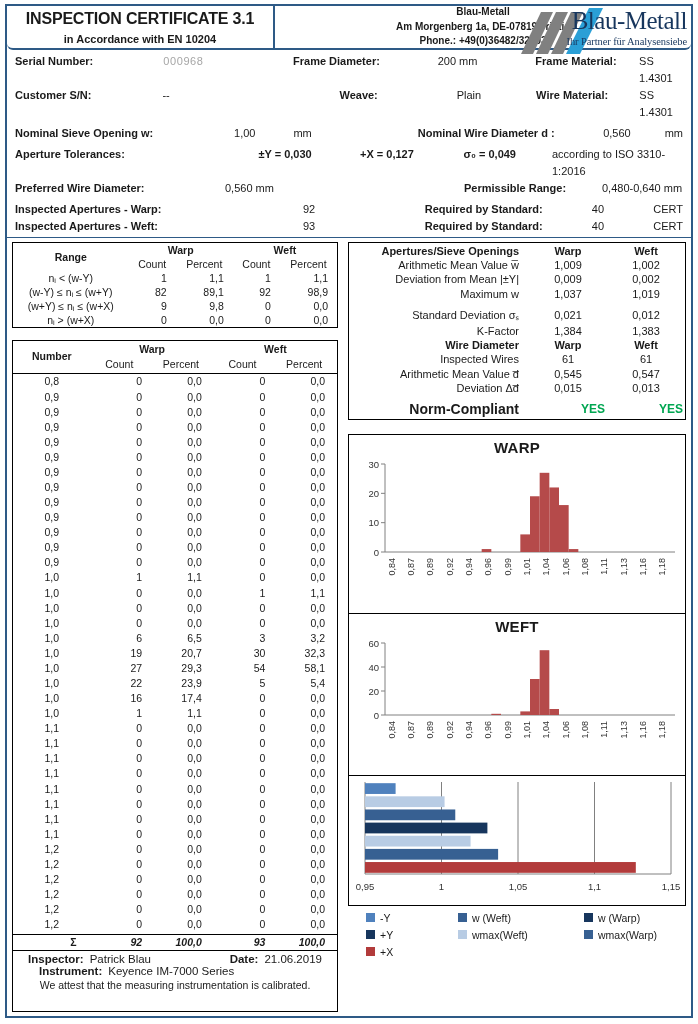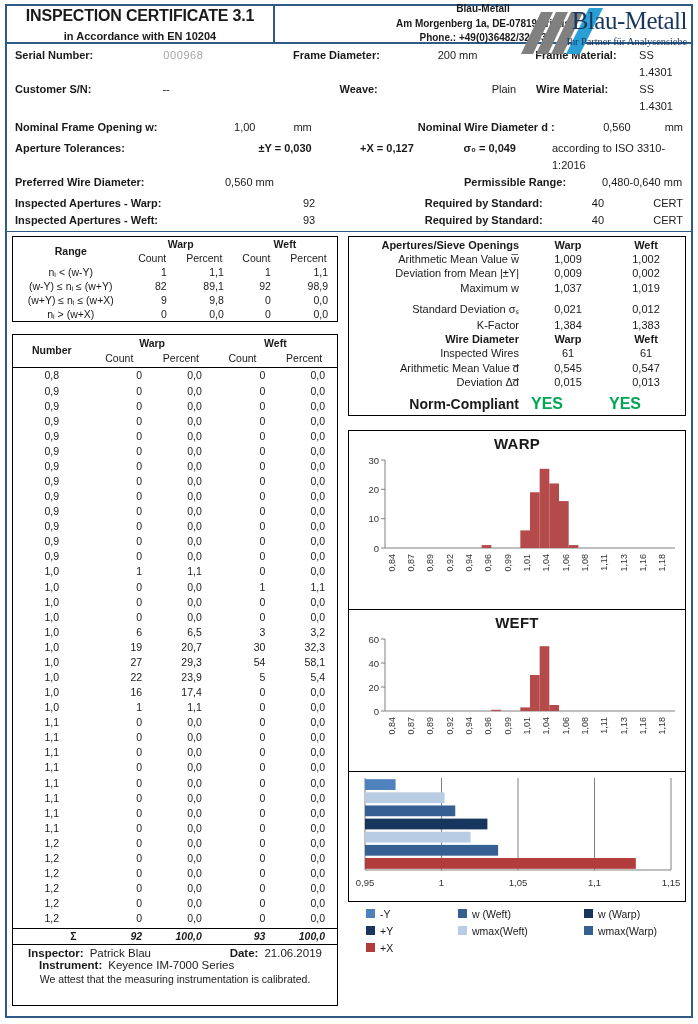--- a/index.html
+++ b/index.html
@@ -12,21 +12,21 @@
     font-size:10.5px;
     position:relative;
     overflow:hidden;
   }
   .page { width:698px; height:1024px; position:relative; padding:4px 5px 0 5px; }
 
   
   .frame { border:2px solid #2e5a86; width:688px; height:1014px; position:relative; }
 
   
-  .header { display:flex; height:38px; border-bottom:2px solid #2e5a86; }
+  .header { display:flex; height:44px; border-bottom:2px solid #2e5a86;border-radius:6px; }
   .hdr-title {
     width:268px; border-right:2px solid #2e5a86;
     display:flex; flex-direction:column; align-items:center; justify-content:center;
     padding:2px 0;
   }
   .hdr-title .l1 { font-weight:bold; font-size:16px; letter-spacing:-0.2px; }
   .hdr-title .l2 { font-weight:bold; font-size:11px; margin-top:5px; }
   .hdr-addr {
     flex:1; display:flex; flex-direction:column; align-items:center; justify-content:center;
     font-size:10px; line-height:1.45; position:relative;
@@ -64,21 +64,21 @@
   .rangetbl .sub { text-align:center; }
   .rangetbl .rg { text-align:center; }
   .rangetbl .num { text-align:right; padding-right:9px; }
 
   
   .stattbl { font-size:11px; }
   .stattbl td { padding:1.2px 2px; }
   .stattbl .name { text-align:right; padding-right:10px; }
   .stattbl .bold { font-weight:bold; }
   .stattbl .num { text-align:center; width:78px; }
-  .stattbl .yes { color:#00a651; font-weight:bold; font-size:16px; text-align:left; }
+  .stattbl .yes { color:#00a651; font-weight:bold; font-size:12px; text-align:right; }
   .stattbl .nc { font-weight:bold; font-size:14px; text-align:right; padding-right:10px; }
   .complies { text-align:center; font-size:11px; padding-top:3px; }
   .complies b { font-weight:bold; }
 
   
   .classtbl { font-size:10.5px; }
   .classtbl td { padding:0.3px 2px; line-height:1.38; }
   .classtbl .hd { font-weight:bold; text-align:center; }
   .classtbl .sub { text-align:center; }
   .classtbl .cls { text-align:center; width:78px; }
@@ -147,27 +147,27 @@
       <span class="val grey" style="width:115px">000968</span>
       <span class="lbl" style="width:115px;text-align:right">Frame Diameter:</span>
       <span class="val" style="width:135px;text-align:center">200 mm</span>
       <span class="lbl" style="width:98px">Frame Material:</span>
       <span class="val">SS 1.4301</span>
     </div>
     <div class="inforow">
       <span class="lbl" style="width:150px">Customer S/N:</span>
       <span class="val" style="width:115px">--</span>
       <span class="lbl" style="width:115px;text-align:right">Weave:</span>
-      <span class="val" style="width:135px;text-align:right;padding-left:24px">Plain</span>
+      <span class="val" style="width:135px;text-align:center;padding-left:24px">Plain</span>
       <span class="lbl" style="width:98px">Wire Material:</span>
       <span class="val">SS 1.4301</span>
     </div>
     <div class="sep-row"></div>
     <div class="inforow">
-      <span class="lbl" style="width:200px">Nominal Frame Opening w:</span>
+      <span class="lbl" style="width:200px">Nominal Sieve Opening w:</span>
       <span class="val" style="width:44px;text-align:right">1,00</span>
       <span class="val" style="width:100px;padding-left:18px">mm</span>
       <span class="lbl" style="width:185px;text-align:right">Nominal Wire Diameter d :</span>
       <span class="val" style="width:62px;text-align:right">0,560</span>
       <span class="val" style="padding-left:14px">mm</span>
     </div>
     <div class="sep-row"></div>
     <div class="inforow">
       <span class="lbl" style="width:232px">Aperture Tolerances:</span>
       <span class="lbl" style="width:78px;text-align:right">±Y = 0,030</span>

